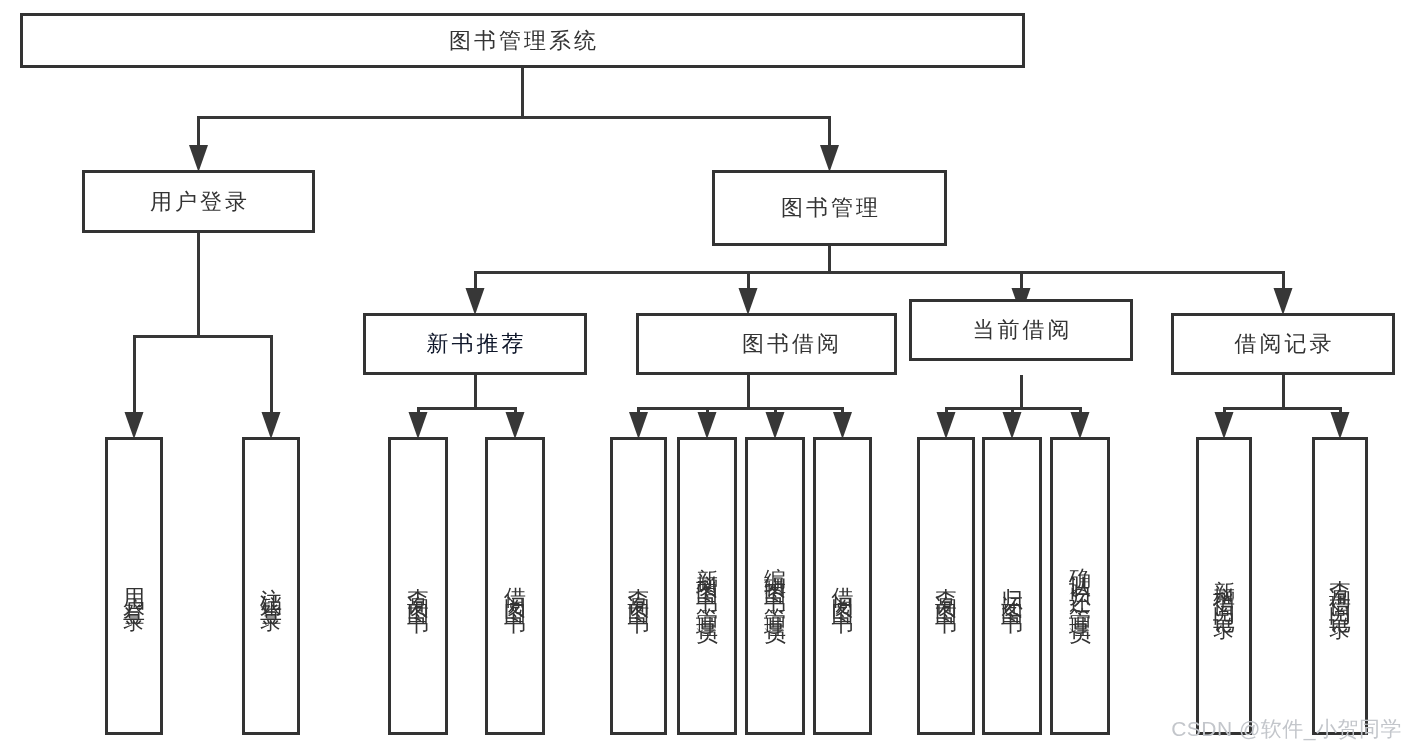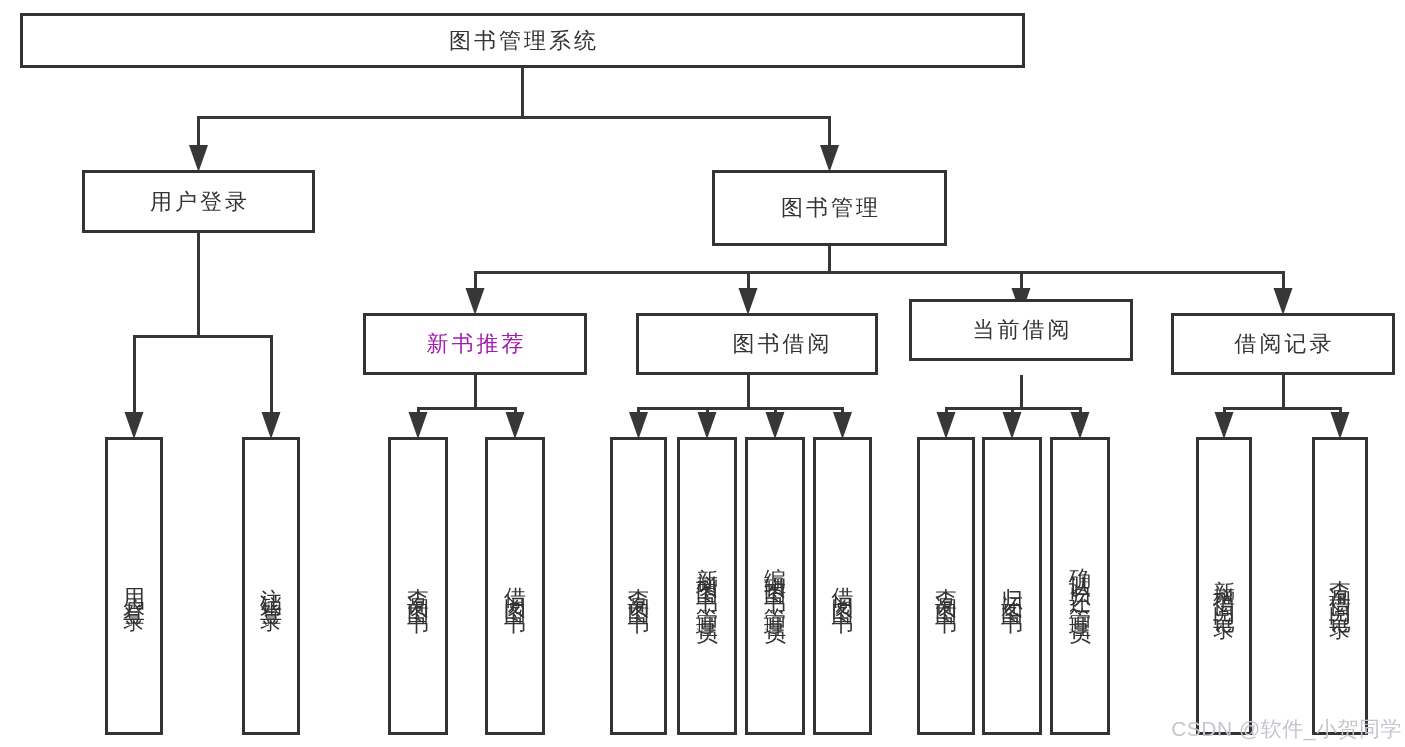--- a/index.html
+++ b/index.html
@@ -121,24 +121,24 @@
   <div class="watermark" style="color: rgb(195, 198, 203);">CSDN @软件_小贺同学</div>
 <div class="node horizontal" style="left: 20px; top: 13px; width: 1005px; height: 55px; border-color: rgb(51, 51, 51); color: rgb(51, 51, 51);">
     <span class="label">图书管理系统</span>
   </div>
     <div class="node horizontal" style="left: 82px; top: 170px; width: 233px; height: 63px; border-color: rgb(51, 51, 51); color: rgb(51, 51, 51);">
     <span class="label">用户登录</span>
   </div>
     <div class="node horizontal" style="left: 712px; top: 170px; width: 235px; height: 76px; border-color: rgb(51, 51, 51); color: rgb(51, 51, 51);">
     <span class="label">图书管理</span>
   </div>
-    <div class="node horizontal" style="left: 363px; top: 313px; width: 224px; height: 62px; border-color: rgb(51, 51, 51); color: #a21caf;">
+    <div class="node horizontal" style="left: 363px; top: 313px; width: 224px; height: 62px; border-color: rgb(51, 51, 51); color: #0f172a;">
     <span class="label">新书推荐</span>
   </div>
-    <div class="node horizontal" style="left: 636px; top: 313px; width: 242px; height: 62px; border-color: rgb(51, 51, 51); color: rgb(51, 51, 51); padding-left: 48px;">
+    <div class="node horizontal" style="left: 636px; top: 313px; width: 261px; height: 62px; border-color: rgb(51, 51, 51); color: rgb(51, 51, 51); padding-left: 48px;">
     <span class="label">图书借阅</span>
   </div>
     <div class="node horizontal" style="left: 909px; top: 299px; width: 224px; height: 62px; border-color: rgb(51, 51, 51); color: rgb(51, 51, 51);">
     <span class="label">当前借阅</span>
   </div>
     <div class="node horizontal" style="left: 1171px; top: 313px; width: 224px; height: 62px; border-color: rgb(51, 51, 51); color: rgb(51, 51, 51);">
     <span class="label">借阅记录</span>
   </div>
     <div class="node vertical" style="left: 105px; top: 437px; width: 58px; height: 298px; border-color: rgb(51, 51, 51); color: rgb(51, 51, 51);">
     <span class="label">用户登录</span>

